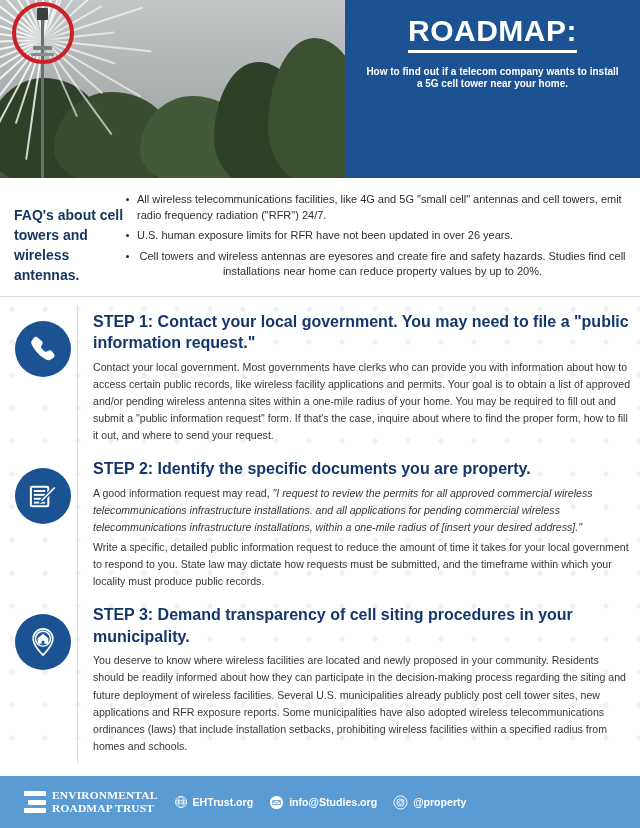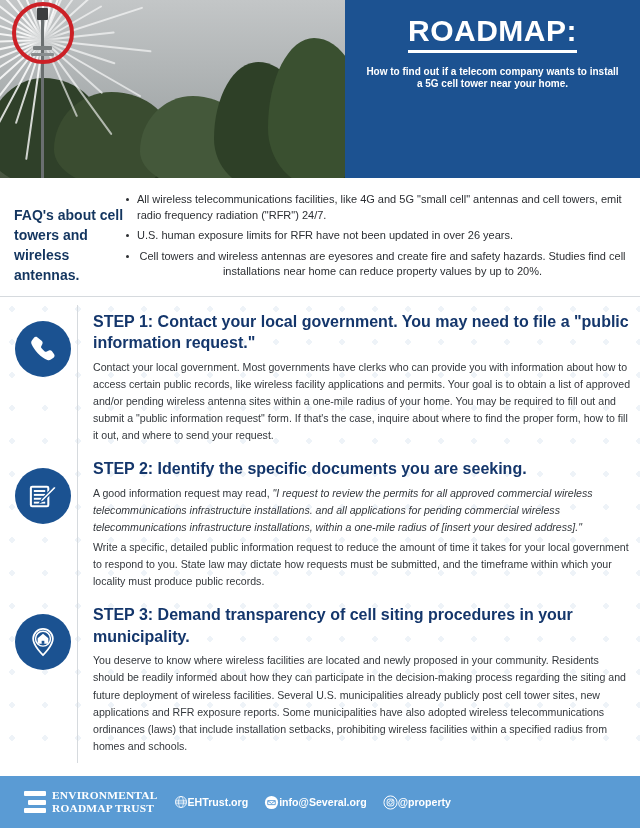--- a/index.html
+++ b/index.html
@@ -245,21 +245,21 @@
   .brand-mark span:nth-child(2){ width: 18px; margin-left: 4px; }
   .brand-mark span:nth-child(3){ width: 22px; }
   .brand-text {
     color: #ffffff;
     font-weight: 800;
     font-size: 11.4px;
     line-height: 1.12;
     letter-spacing: .2px;
   }
   .fitem {
-    display: flex; align-items: center; 
+    display: flex; align-items: center; gap: 5px;
     color: #ffffff;
     font-size: 10.6px;
     font-weight: 600;
     margin-left: 16px;
     white-space: nowrap;
   }
   .fitem svg { display:block; flex: 0 0 auto; }
 </style>
 </head>
 <body>
@@ -365,21 +365,21 @@
             <rect x="3" y="4.5" width="13.5" height="15" rx="1" fill="none" stroke="#ffffff" stroke-width="1.6"></rect>
             <rect x="5.3" y="7" width="8.8" height="1.5" fill="#ffffff"></rect>
             <rect x="5.3" y="10" width="8.8" height="1.5" fill="#ffffff"></rect>
             <rect x="5.3" y="13" width="8.8" height="1.5" fill="#ffffff"></rect>
             <rect x="5.3" y="16" width="8.8" height="1.5" fill="#ffffff"></rect>
             <path d="M20.6 3.1l1.5 1.5c.4.4.4 1 0 1.4l-9.3 9.3-3 1.6 1.5-3.1 9.2-9.2c.4-.4 1-.4 1.4 0z" fill="#ffffff" stroke="#1b5291" stroke-width="0.9"></path>
           </svg>
         </div>
       </div>
       <div class="step-body">
-        <div class="step-head">STEP 2: Identify the specific documents you are seeking.</div>
+        <div class="step-head">STEP 2: Identify the specific documents you are property.</div>
         <div class="step-p quote"><span>A good information request may read, </span><i>"I request to review the permits for all approved commercial wireless telecommunications infrastructure installations. and all applications for pending commercial wireless telecommunications infrastructure installations, within a one-mile radius of [insert your desired address]."</i></div>
         <div class="step-p">Write a specific, detailed public information request to reduce the amount of time it takes for your local government to respond to you. State law may dictate how requests must be submitted, and the timeframe within which your locality must produce public records.</div>
       </div>
     </div>
 
     <div class="step">
       <div class="step-iconcol">
         <div class="icon-circle">
           <svg width="32" height="32" viewBox="0 0 24 24" aria-hidden="true">
             <path d="M12 2.2c-4.1 0-7.4 3.3-7.4 7.4 0 5.2 7.4 12.2 7.4 12.2s7.4-7 7.4-12.2c0-4.1-3.3-7.4-7.4-7.4z" fill="none" stroke="#ffffff" stroke-width="1.3"></path>
@@ -418,21 +418,21 @@
       </svg>
       <span>EHTrust.org</span>
     </div>
 
     <div class="fitem">
       <svg width="15" height="15" viewBox="0 0 24 24">
         <circle cx="12" cy="12" r="10.5" fill="#ffffff"></circle>
         <path d="M6 9h12v6.4H6z" fill="none" stroke="#5a9bd4" stroke-width="1.5"></path>
         <path d="M6.2 9.3l5.8 4.2 5.8-4.2" fill="none" stroke="#5a9bd4" stroke-width="1.5"></path>
       </svg>
-      <span>info@Several.org</span>
+      <span>info@Studies.org</span>
     </div>
 
 
     <div class="fitem">
       <svg width="15" height="15" viewBox="0 0 24 24">
         <circle cx="12" cy="12" r="10.5" fill="none" stroke="#ffffff" stroke-width="1.6"></circle>
         <rect x="6.6" y="6.6" width="10.8" height="10.8" rx="3.2" fill="none" stroke="#ffffff" stroke-width="1.5"></rect>
         <circle cx="12" cy="12" r="2.9" fill="none" stroke="#ffffff" stroke-width="1.5"></circle>
         <circle cx="15.6" cy="8.5" r="1" fill="#ffffff"></circle>
       </svg>

